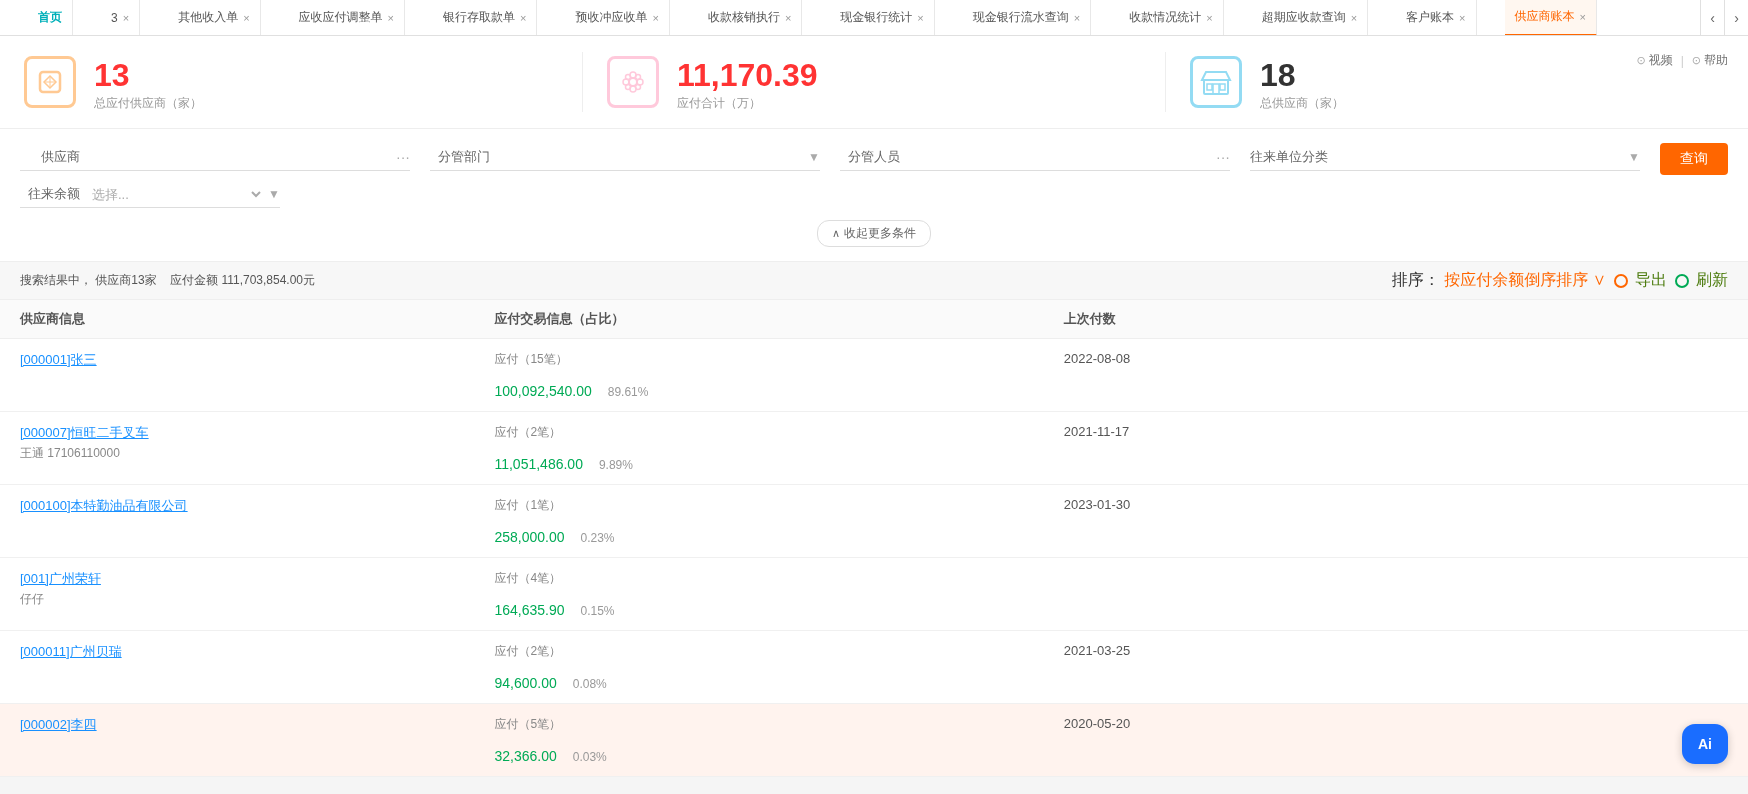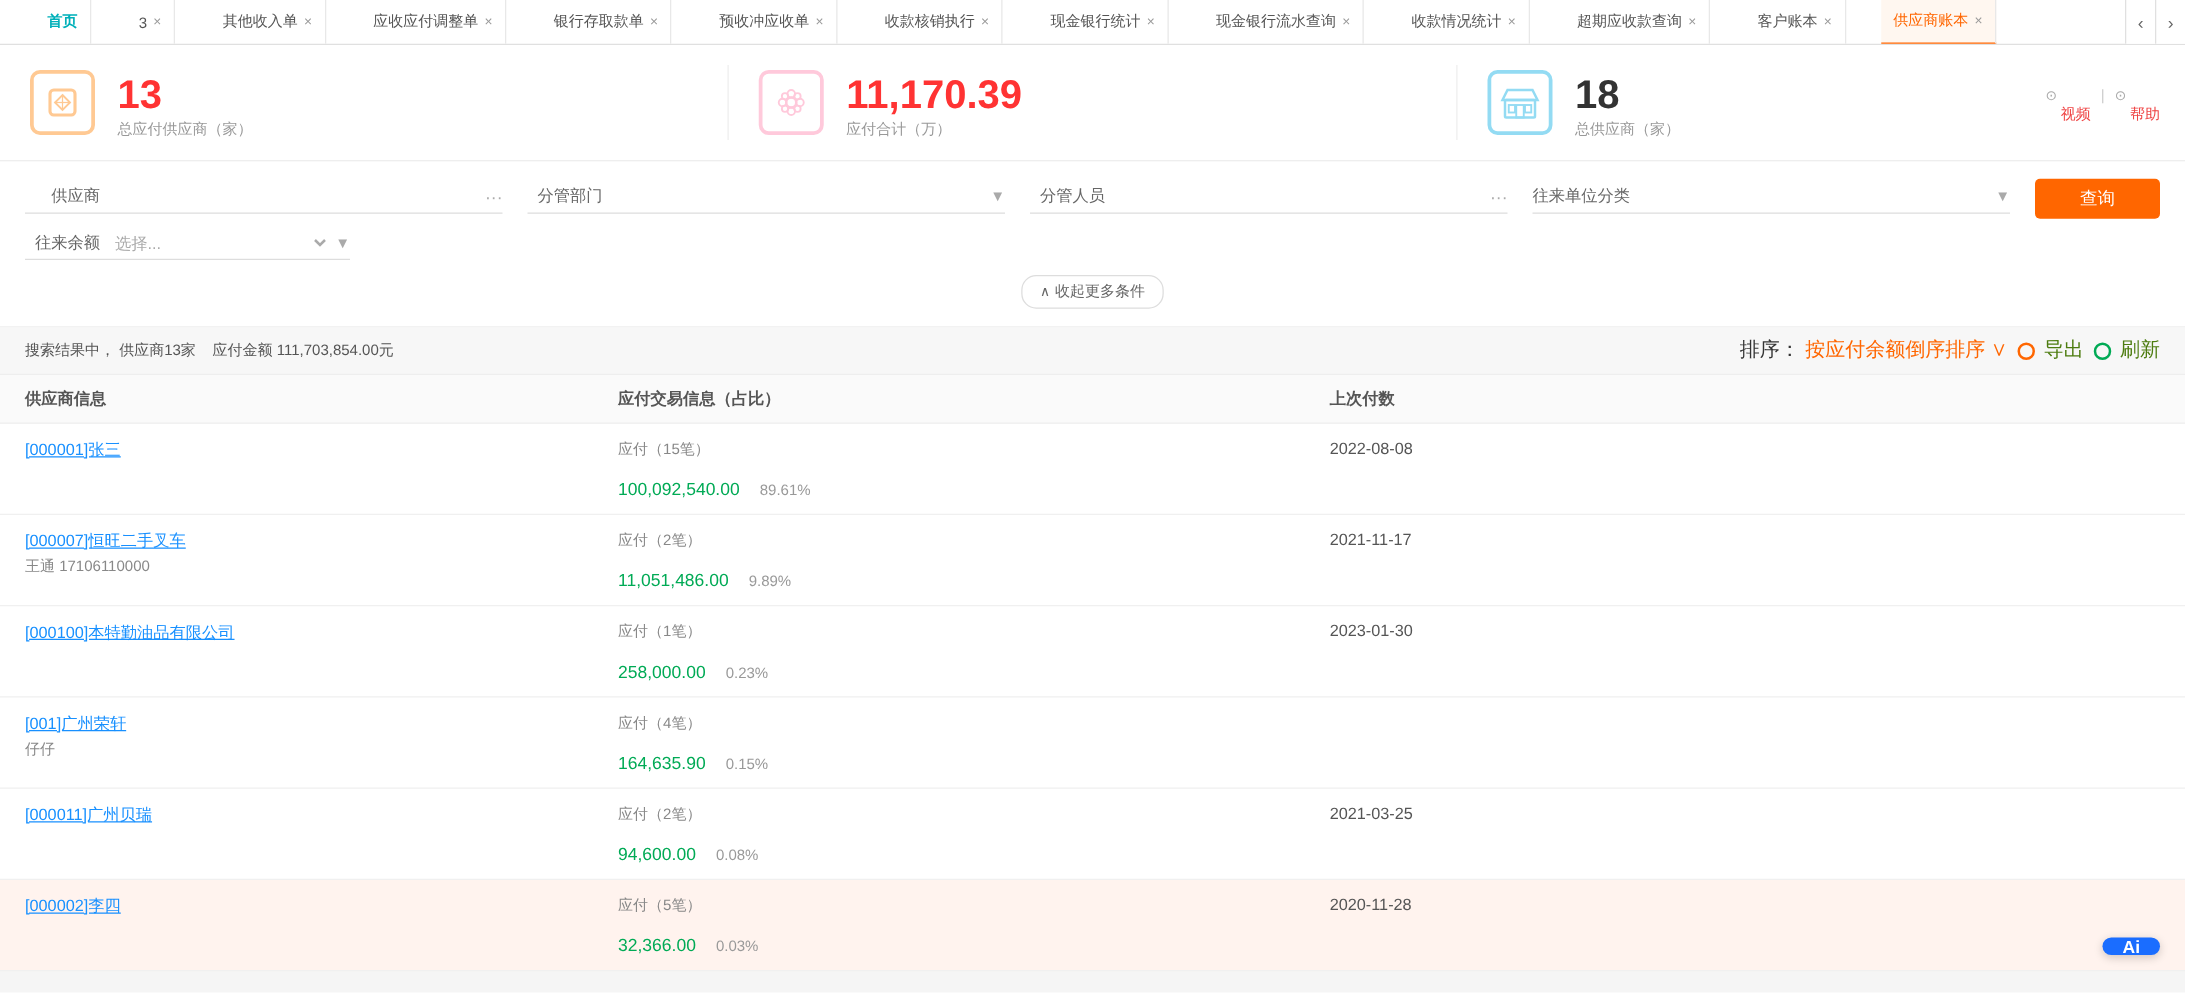--- a/index.html
+++ b/index.html
@@ -95,21 +95,21 @@
     .header-links {
       position: absolute;
       top: 16px;
       right: 20px;
       font-size: 12px;
       color: #666;
       display: flex;
       align-items: center;
       gap: 8px;
     }
-    .header-link { cursor: pointer; color: #ef4444; margin-top: 31px; }
+    .header-link { cursor: pointer; color: #737373; }
 
     
     .search-area {
       background: #fff;
       padding: 14px 20px 10px 20px;
       border-bottom: 1px solid #eee;
     }
     .search-row {
       display: flex;
       align-items: center;
@@ -151,21 +151,21 @@
       color: #aaa;
       font-size: 12px;
       cursor: pointer;
       margin-left: 4px;
     }
     .query-btn {
       background: #ff6600;
       color: #fff;
       border: none;
       border-radius: 4px;
-      padding: 7px 36px;
+      padding: 7px 20px;
       font-size: 14px;
       cursor: pointer;
       white-space: nowrap;
     }
     .collapse-btn {
       display: flex;
       align-items: center;
       justify-content: center;
       font-size: 12px;
       color: #666;
@@ -598,21 +598,21 @@
       <span class="supplier-link">[000002]李四</span>
     </div>
     <div class="col-transaction">
       <div class="tx-label">应付（5笔）</div>
       <div class="tx-row">
         <span class="tx-amount">32,366.00</span>
         <span class="tx-percent">0.03%</span>
       </div>
     </div>
     <div class="col-lastpay">
-      <span class="date-text">2020-11-28</span>
+      <span class="date-text">2020-05-20</span>
     </div>
     <div class="col-extra"></div>
   </div>
 </div>
 
-<div style="position:fixed;bottom:30px;right:20px;background:#1a6dff;color:#fff;width:46px;height:14px;border-radius:13px;display:flex;align-items:center;justify-content:center;font-size:14px;font-weight:bold;cursor:pointer;box-shadow:0 2px 8px rgba(0,0,0,0.2);">
+<div style="position:fixed;bottom:30px;right:20px;background:#1a6dff;color:#fff;width:46px;height:40px;border-radius:13px;display:flex;align-items:center;justify-content:center;font-size:14px;font-weight:bold;cursor:pointer;box-shadow:0 2px 8px rgba(0,0,0,0.2);">
   <span>Ai</span>
 </div>
 
 </body></html>

